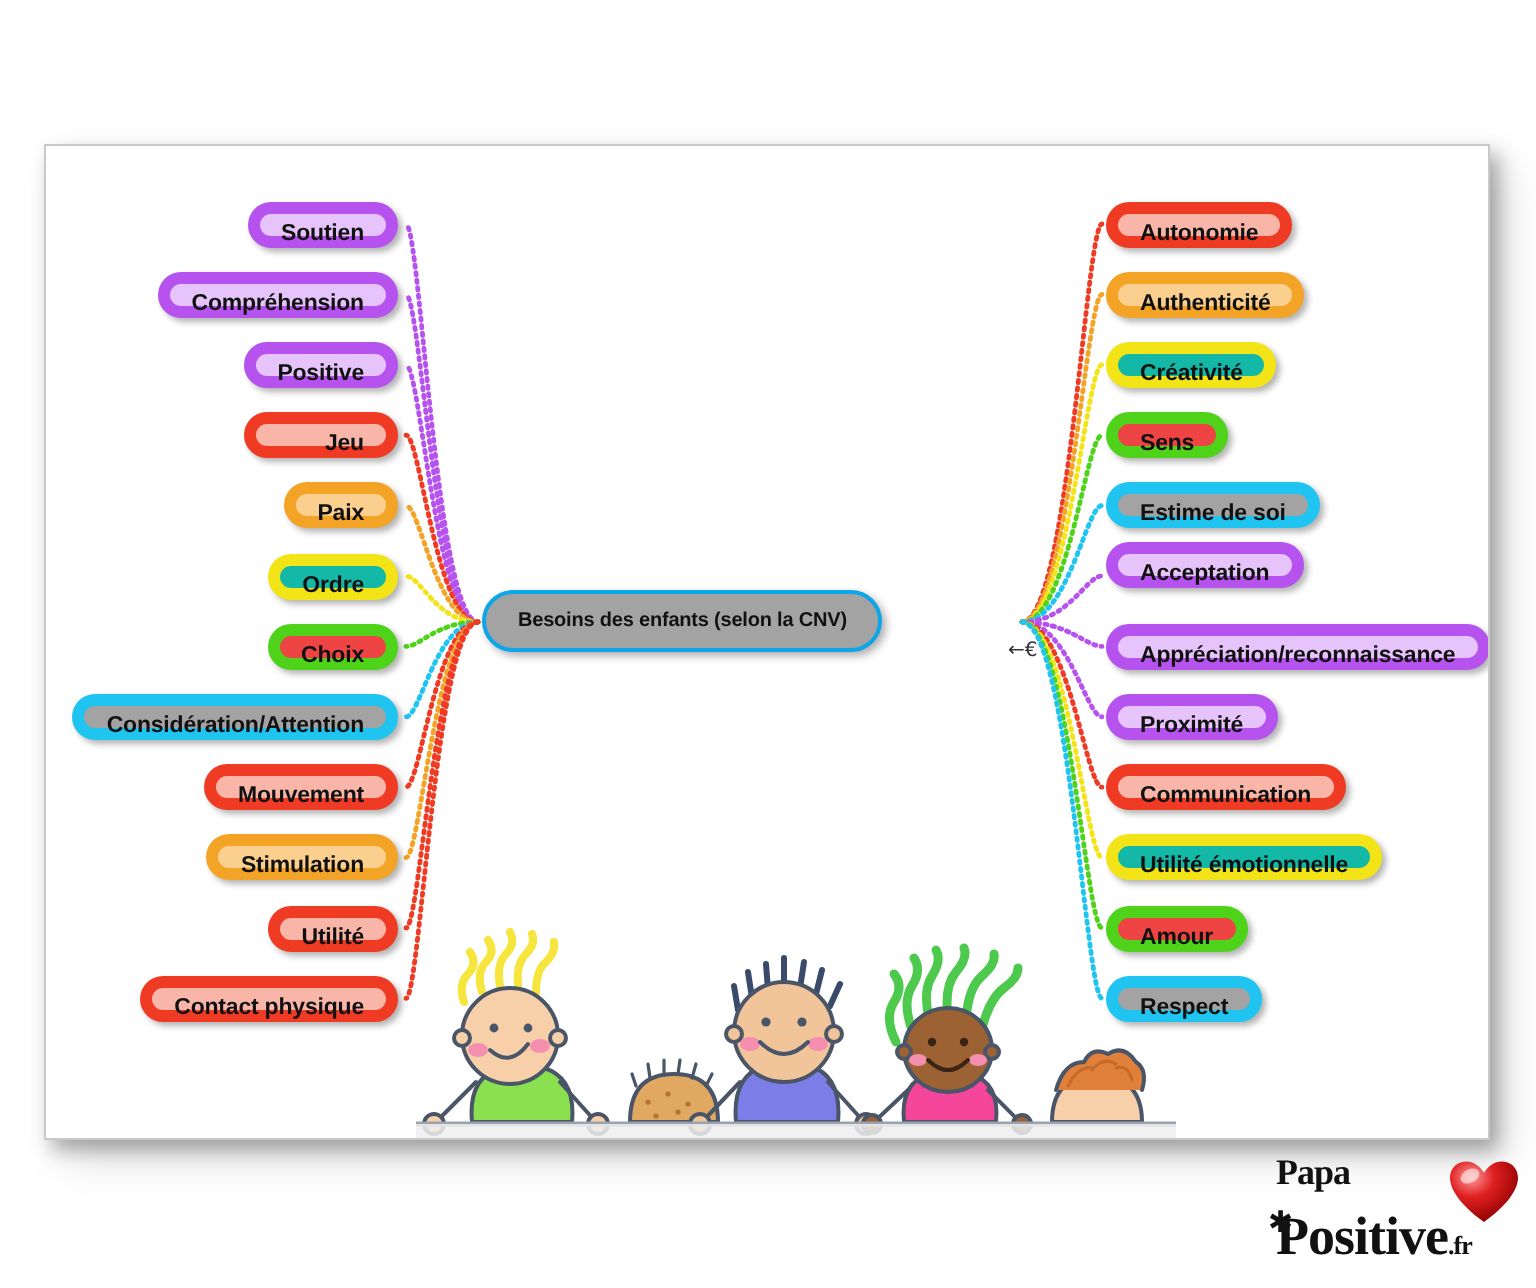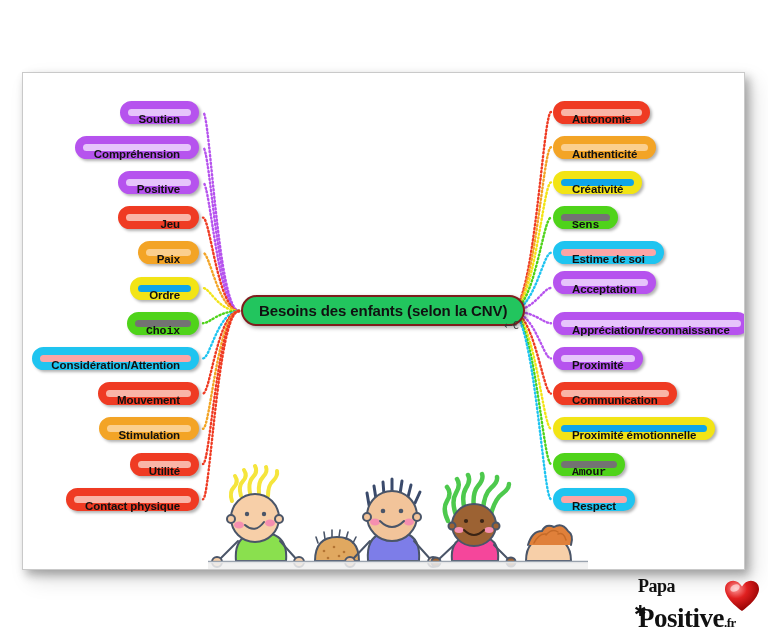--- a/index.html
+++ b/index.html
@@ -40,49 +40,49 @@
   }
 
   
   .node {
     position: absolute;
     box-sizing: border-box;
     height: 23px;
     line-height: 21px;
     padding: 0 11px;
     border-radius: 12px;
-    border: 8px solid #ef4444;
+    border: 6px solid #ef4444;
     font-size: 11.5px;
     font-weight: bold;
     color: #111111;
     white-space: nowrap;
     text-align: center;
     box-shadow: 2px 2px 3px rgba(0,0,0,0.30);
     letter-spacing: -0.1px;
   }
 
   .node.central {
     height: 31px;
     line-height: 27px;
-    font-size: 15px;
+    font-size: 10px;
     padding: 0 16px;
     border-radius: 16px;
-    border: 2px solid #7f1d1d;
-    background: #22c55e;
+    border: 2px solid #0ea5e9;
+    background: #a3a3a3;
     color: #111;
     box-shadow: 2px 2px 4px rgba(0,0,0,0.32);
   }
 
   
   .c-purple { background:#e6c4fb; border-color:#b653ee; }
   .c-red    { background:#f9b5a7; border-color:#ef3b23; }
   .c-orange { background:#fbcf8e; border-color:#f3a426; }
-  .c-yellow { background:#0ea5e9; border-color:#f2e416; }
-  .c-green  { background:#737373; border-color:#4fd31a;font-family:Liberation Mono, monospace; }
-  .c-cyan   { background:#fca5a5; border-color:#1fc4f0; }
+  .c-yellow { background:#14b8a6; border-color:#f2e416; }
+  .c-green  { background:#ef4444; border-color:#4fd31a; }
+  .c-cyan   { background:#a3a3a3; border-color:#1fc4f0; }
 
   
   .node.right { text-align: center; }
   .node.left  { text-align: right; }
 
   
   #collapse-marker {
     position: absolute;
     font-size: 10px;
     color: #333;
@@ -198,21 +198,21 @@
   <div id="right-branch">
       <div class="node right c-red" style="top: 27.5px; left: 530px;">Autonomie</div>
       <div class="node right c-orange" style="top: 62.7px; left: 530px;">Authenticité</div>
       <div class="node right c-yellow" style="top: 97.9px; left: 530px;">Créativité</div>
       <div class="node right c-green" style="top: 133.1px; left: 530px;">Sens</div>
       <div class="node right c-cyan" style="top: 168.3px; left: 530px;">Estime de soi</div>
       <div class="node right c-purple" style="top: 198px; left: 530px;">Acceptation</div>
       <div class="node right c-purple" style="top: 238.7px; left: 530px;">Appréciation/reconnaissance</div>
       <div class="node right c-purple" style="top: 273.9px; left: 530px;">Proximité</div>
       <div class="node right c-red" style="top: 309.1px; left: 530px;">Communication</div>
-      <div class="node right c-yellow" style="top: 344.3px; left: 530px;">Proximité émotionnelle</div>
+      <div class="node right c-yellow" style="top: 344.3px; left: 530px;">Utilité émotionnelle</div>
       <div class="node right c-green" style="top: 379.5px; left: 530px;">Amour</div>
       <div class="node right c-cyan" style="top: 414.7px; left: 530px;">Respect</div>
     </div>
 
   <svg id="children-illustration" viewBox="0 0 380 108" xmlns="http://www.w3.org/2000/svg">
     <g stroke="#4a5568" stroke-width="2" stroke-linecap="round" stroke-linejoin="round" fill="none">
 
       <g>
 
         <path d="M24 38 q-3 -9 2 -14 q5 -5 1 -11" stroke="#f5e53c" stroke-width="4"></path>

